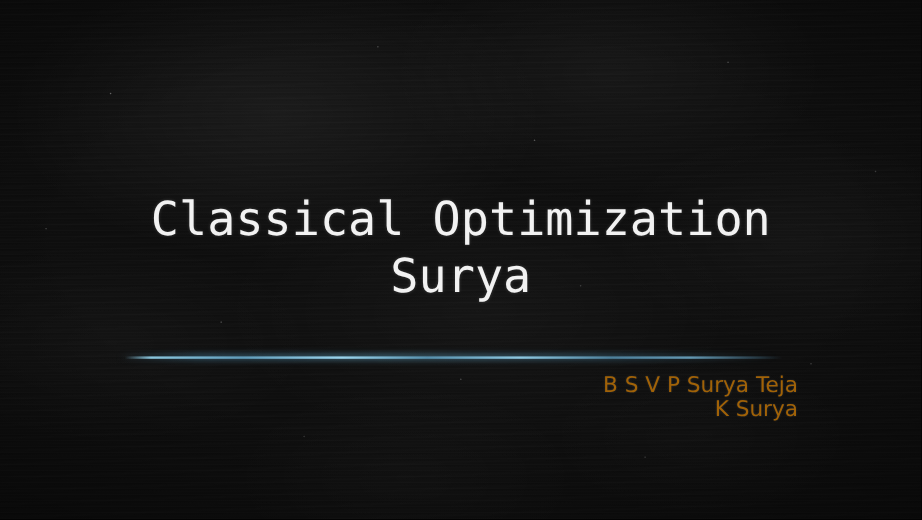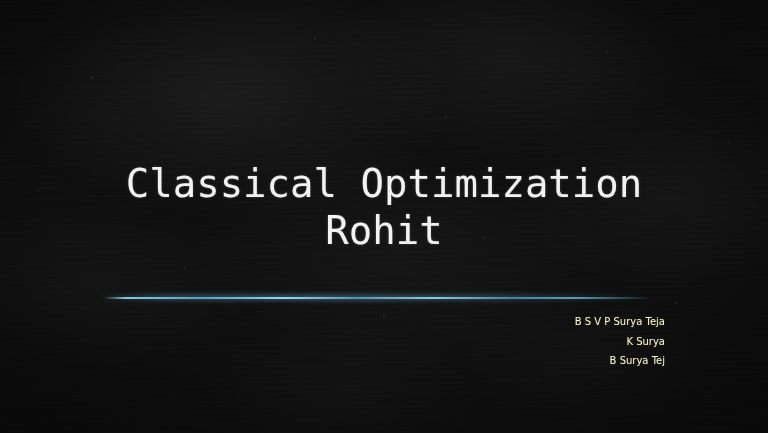--- a/index.html
+++ b/index.html
@@ -142,47 +142,46 @@
   
   #authors {
     position: absolute;
     right: 103px;
     top: 312px;
     text-align: right;
     z-index: 5;
   }
   #authors .aline {
     font-family: "DejaVu Sans", sans-serif;
-    font-size: 10px;
+    font-size: 18px;
     line-height: 19.5px;
-    color: #fef9c3;
+    color: #a16207;
     white-space: nowrap;
     text-shadow: 0 0 2px rgba(255,255,255,0.14);
   }
 </style>
 </head>
 <body>
 
 <div id="slide">
 
   <div class="tex tex-blotch"></div>
   <div class="tex tex-streak"></div>
   <div class="tex tex-streak2"></div>
   <div class="tex tex-speck"></div>
   <div class="tex tex-vignette"></div>
 
   <div id="title-block">
     <div class="tline">Classical Optimization</div>
-    <div class="tline">Rohit</div>
+    <div class="tline">Surya</div>
   </div>
 
   <div id="divider">
     <div class="rule-glow"></div>
     <div class="rule-core"></div>
   </div>
 
   <div id="authors">
     <div class="aline">B S V P Surya Teja</div>
     <div class="aline">K Surya</div>
-    <div class="aline">B Surya Tej</div>
   </div>
 
 </div>
 
 </body></html>

